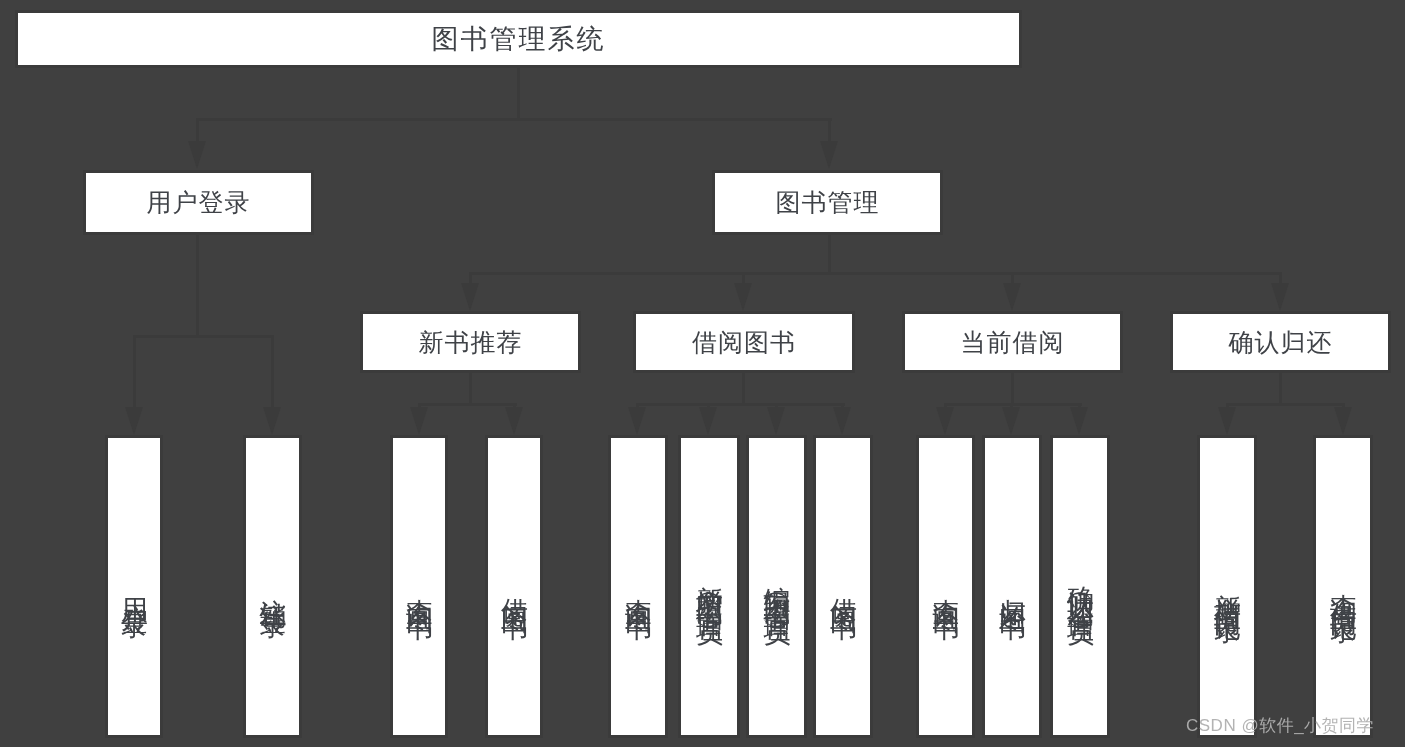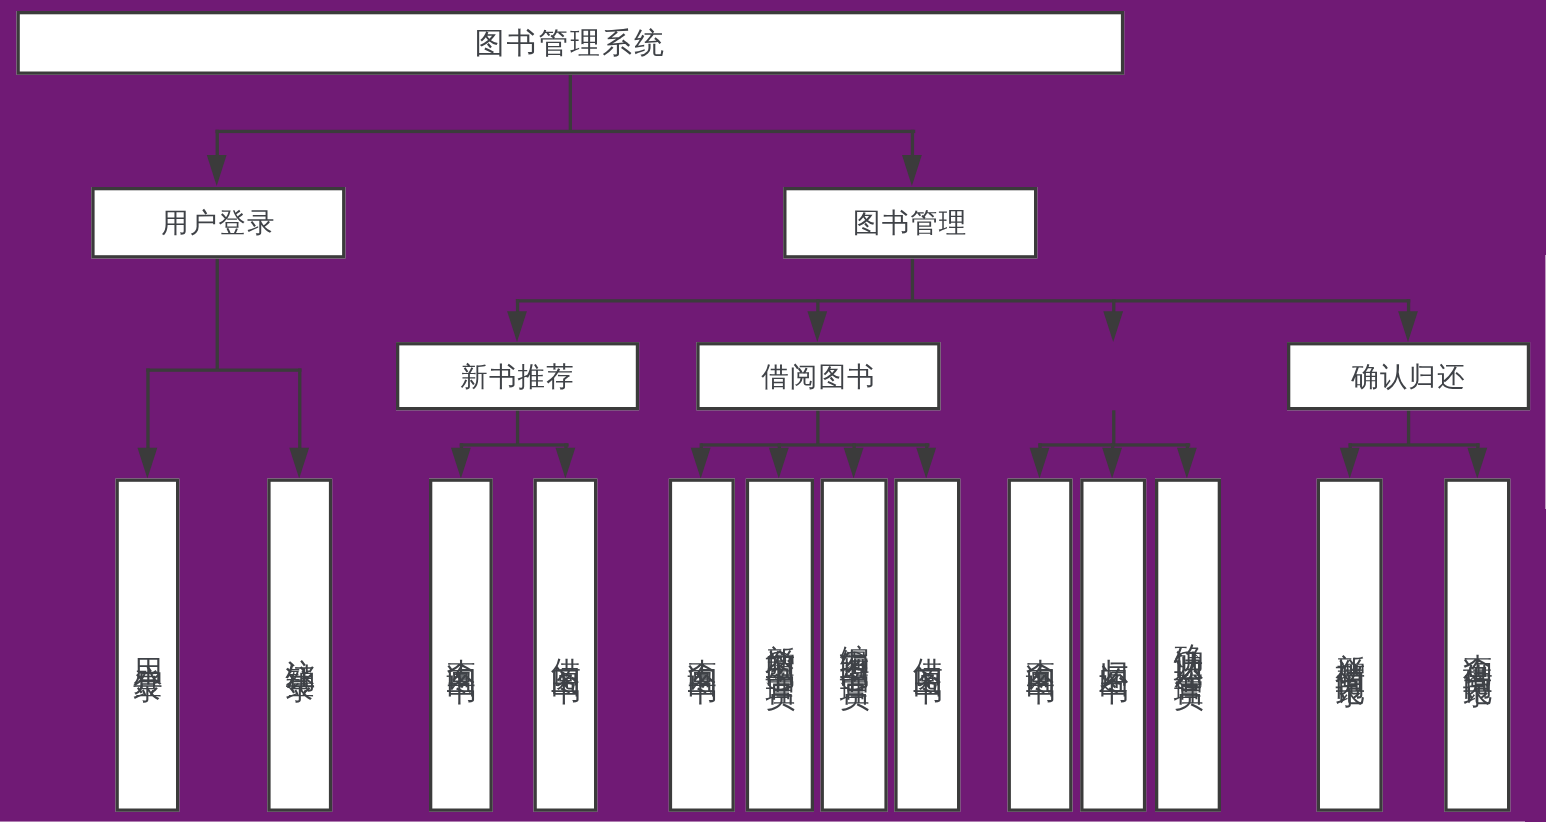--- a/index.html
+++ b/index.html
@@ -1,18 +1,18 @@
 <!DOCTYPE html>
 <html><head>
 <meta charset="utf-8">
 <title>Diagram</title>
 <style>
   html,body{margin:0;padding:0;background:#fff;}
   .canvas{
-    position:relative;width:1405px;height:747px;background:#701a75;overflow:hidden;
+    position:relative;width:1405px;height:747px;background:#404040;overflow:hidden;
     font-family:"Liberation Sans","DejaVu Sans",sans-serif;color:#3f4247;
   }
   .b{
     position:absolute;box-sizing:border-box;border:3px solid #3b3b3b;background:#fff;
     display:flex;align-items:center;justify-content:center;z-index:2;
   }
   .hdr{font-size:25px;letter-spacing:1px;}
   .l1{font-size:27px;letter-spacing:2px;}
   .leaf{top:435px;height:303px;}
   .leaf .t{writing-mode:vertical-rl;letter-spacing:5px;font-size:27px;line-height:1;}
@@ -42,20 +42,23 @@
   </div>
   <div class="b hdr" style="left:712px;top:170px;width:231px;height:65px">
     <span>图书管理</span>
   </div>
 
   <div class="b hdr" style="left:360px;top:311px;width:221px;height:62px">
     <span>新书推荐</span>
   </div>
   <div class="b hdr" style="left:633px;top:311px;width:222px;height:62px">
     <span>借阅图书</span>
+  </div>
+  <div class="b hdr" style="left:902px;top:311px;width:221px;height:62px">
+    <span>当前借阅</span>
   </div>
   <div class="b hdr" style="left:1170px;top:311px;width:221px;height:62px">
     <span>确认归还</span>
   </div>
 
   <div class="b leaf" style="left:105px;width:58px">
     <span class="t">用户登录</span>
   </div>
   <div class="b leaf" style="left:243px;width:59px">
     <span class="t">注销登录</span>
@@ -150,14 +153,15 @@
   <div class="v" style="left:1078px;top:403px;height:8px"></div>
   <div class="ar" style="left:1070px;top:407px"></div>
 
   <div class="v" style="left:1279px;top:373px;height:32px"></div>
   <div class="h" style="left:1226px;top:403px;width:119px"></div>
   <div class="v" style="left:1226px;top:403px;height:8px"></div>
   <div class="ar" style="left:1218px;top:407px"></div>
   <div class="v" style="left:1342px;top:403px;height:8px"></div>
   <div class="ar" style="left:1334px;top:407px"></div>
 
+  <div class="wm">CSDN @软件_小贺同学</div>
 
 </div>
 
 </body></html>

